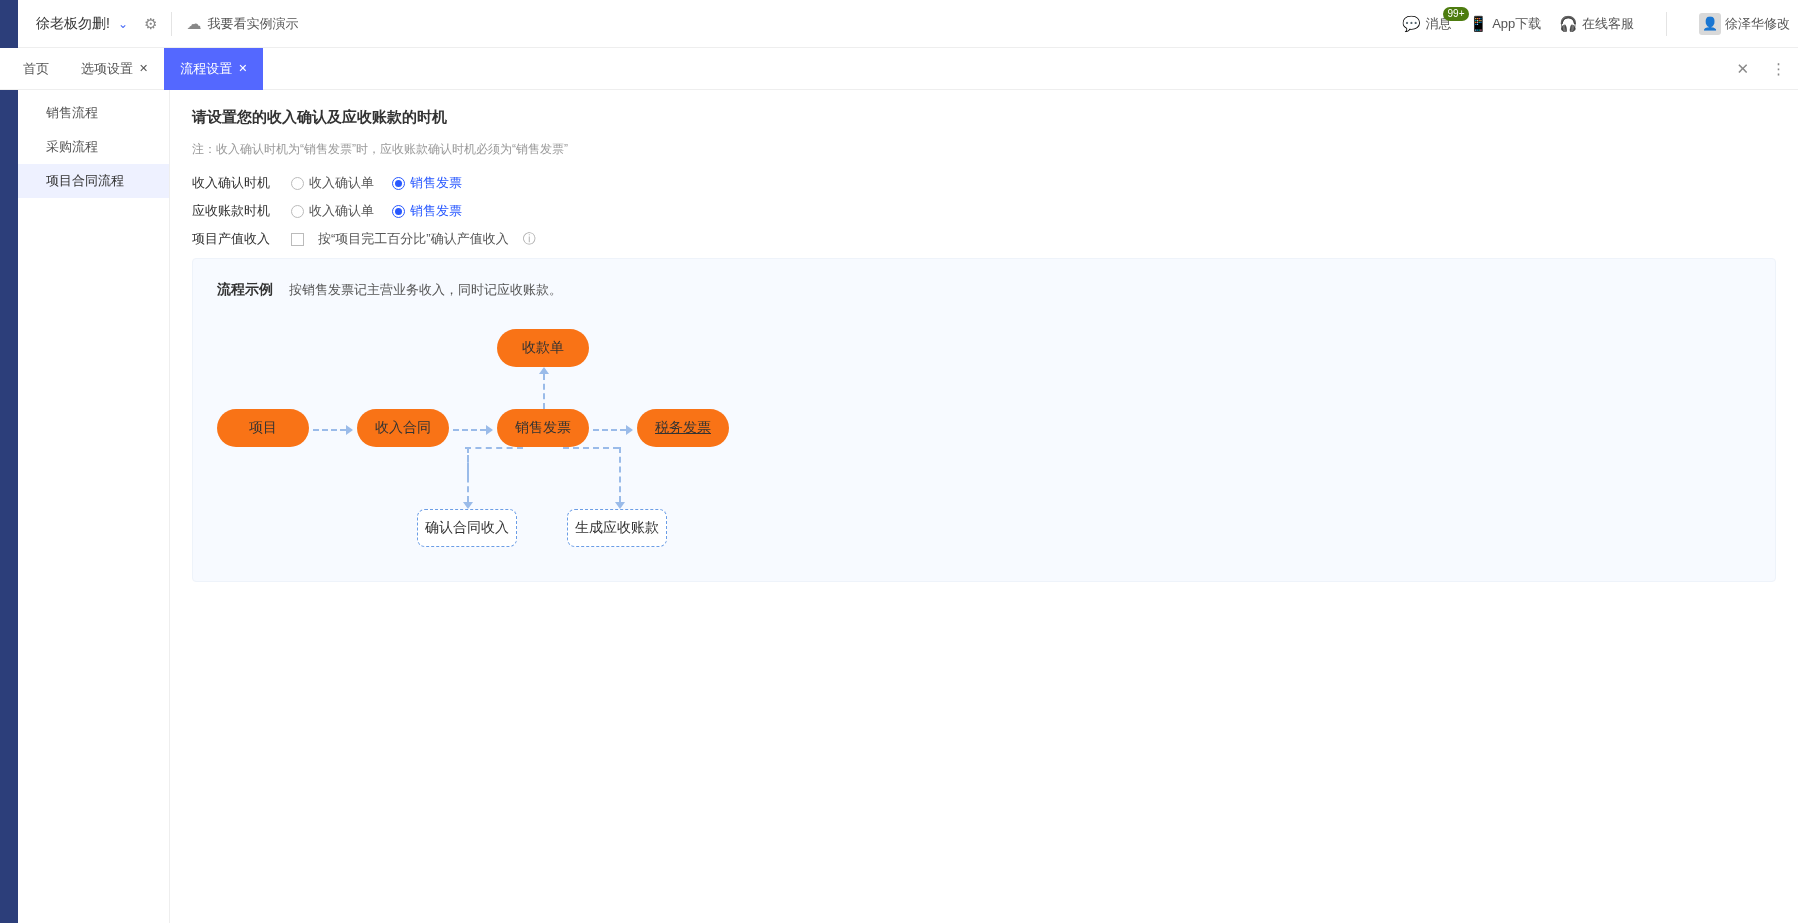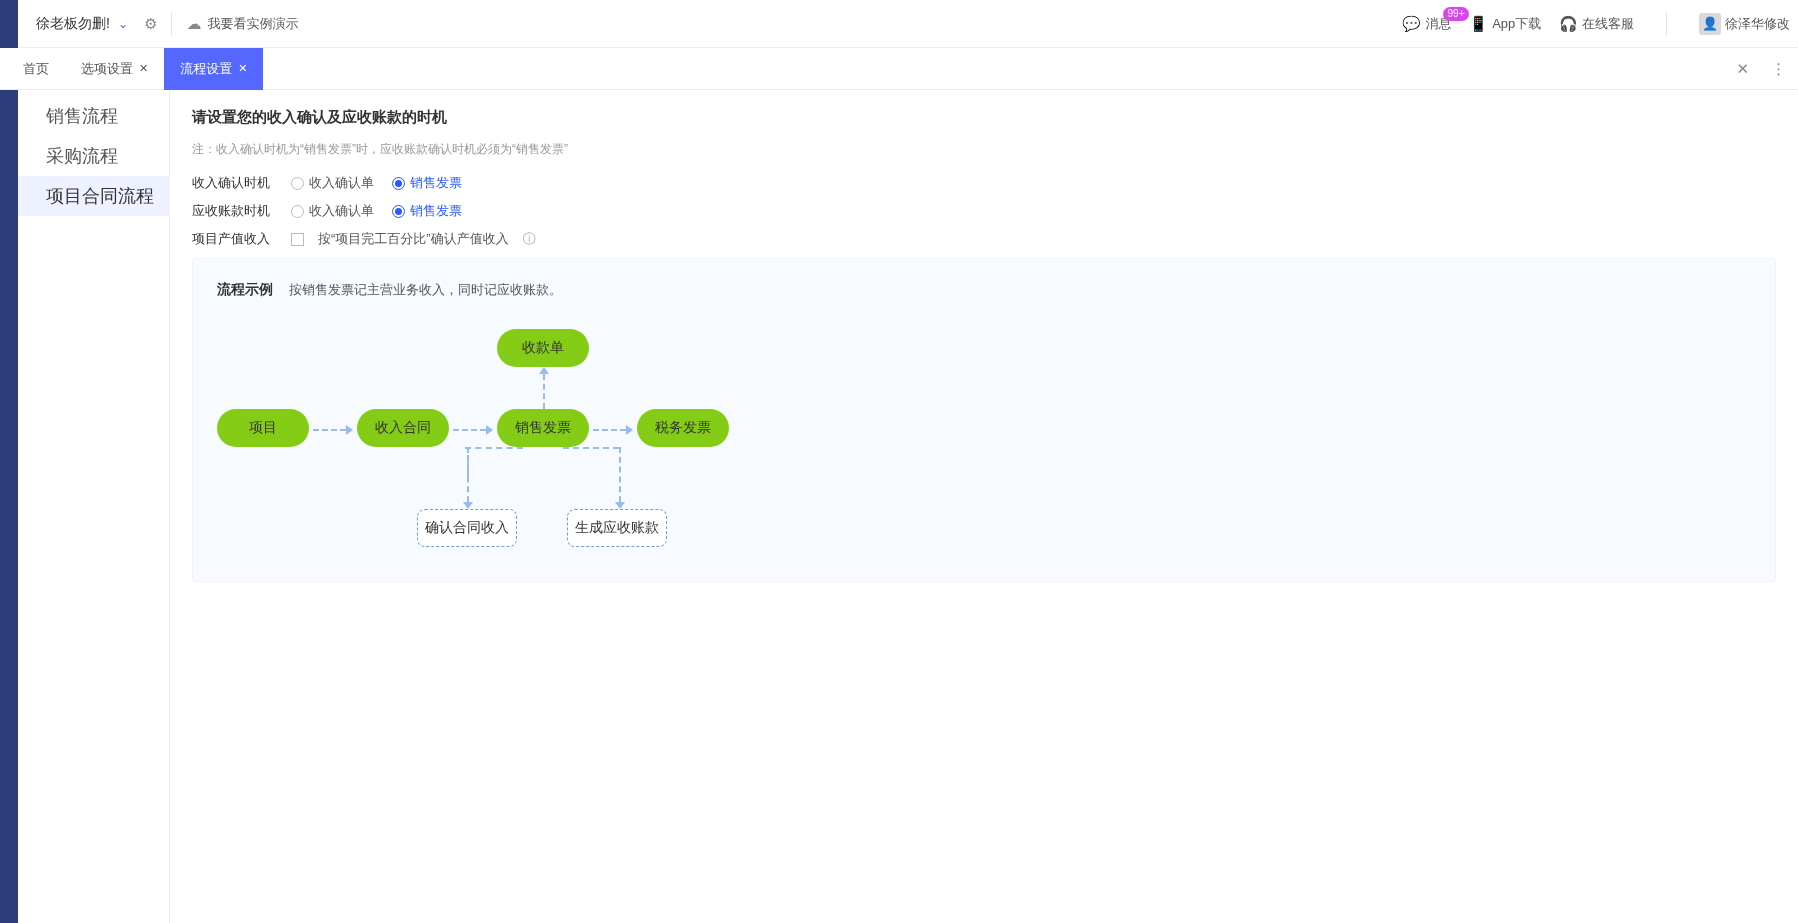--- a/index.html
+++ b/index.html
@@ -31,21 +31,21 @@
 .gear { color: #888; font-size: 15px; margin-left: 6px; cursor: pointer; }
 .divider-v { width: 1px; height: 24px; background: #e4e4e4; margin: 0 14px; }
 .demo-link { display: flex; align-items: center; gap: 6px; color: #555; font-size: 13px; cursor: pointer; }
 .demo-link .cloud { font-size: 15px; color: #888; }
 .header-right { margin-left: auto; display: flex; align-items: center; gap: 18px; }
 .hitem { display: flex; align-items: center; gap: 4px; color: #555; font-size: 13px; cursor: pointer; position: relative; }
 .hitem .ico { font-size: 15px; color: #666; }
 .badge {
   position: absolute;
   top: -8px; right: -18px;
-  background: #d946ef;
+  background: #4d7c0f;
   color: #fff;
   font-size: 10px;
   padding: 1px 5px;
   border-radius: 8px;
   line-height: 12px;
 }
 .avatar {
   width: 22px; height: 22px;
   background: #d9d9d9;
   border-radius: 3px;
@@ -86,21 +86,21 @@
   min-height: calc(100vh - 90px);
 }
 .sidemenu {
   width: 152px;
   border-right: 1px solid #eee;
   min-height: calc(100vh - 90px);
   padding-top: 6px;
 }
 .sidemenu-item {
   padding: 8px 0 8px 28px;
-  font-size: 18px;
+  font-size: 13px;
   color: #555;
   cursor: pointer;
 }
 .sidemenu-item.active {
   background: #eef1ff;
   color: #333;
 }
 .content {
   flex: 1;
   padding: 18px 22px;
@@ -146,21 +146,21 @@
   height: 230px;
 }
 .node {
   position:absolute;
   border-radius: 20px;
   display:flex; align-items:center; justify-content:center;
   font-size: 14px;
   color: #333;
 }
 .node.pill {
-  background: #84cc16;
+  background: #f97316;
   width: 92px; height: 38px;
 }
 .node.pill.dashed {
   background:#fff;
   border: 1px dashed #6b9de6;
   border-radius: 8px;
   color:#333;
   width: 100px; height: 38px;
 }
 .arrow-h {
@@ -323,21 +323,21 @@
 
         <div class="node pill" style="left:0;   top:80px;">
             <span>项目</span>
           </div>
         <div class="node pill" style="left:140px;top:80px;">
             <span>收入合同</span>
           </div>
         <div class="node pill" style="left:280px;top:80px;">
             <span>销售发票</span>
           </div>
-        <div class="node pill" style="left:420px;top:80px;">
+        <div class="node pill" style="left:420px;top:80px;text-decoration:underline;">
             <span>税务发票</span>
           </div>
 
         <div class="node pill dashed" style="left:200px;top:180px;">
             <span>确认合同收入</span>
           </div>
         <div class="node pill dashed" style="left:350px;top:180px;">
             <span>生成应收账款</span>
           </div>
 

